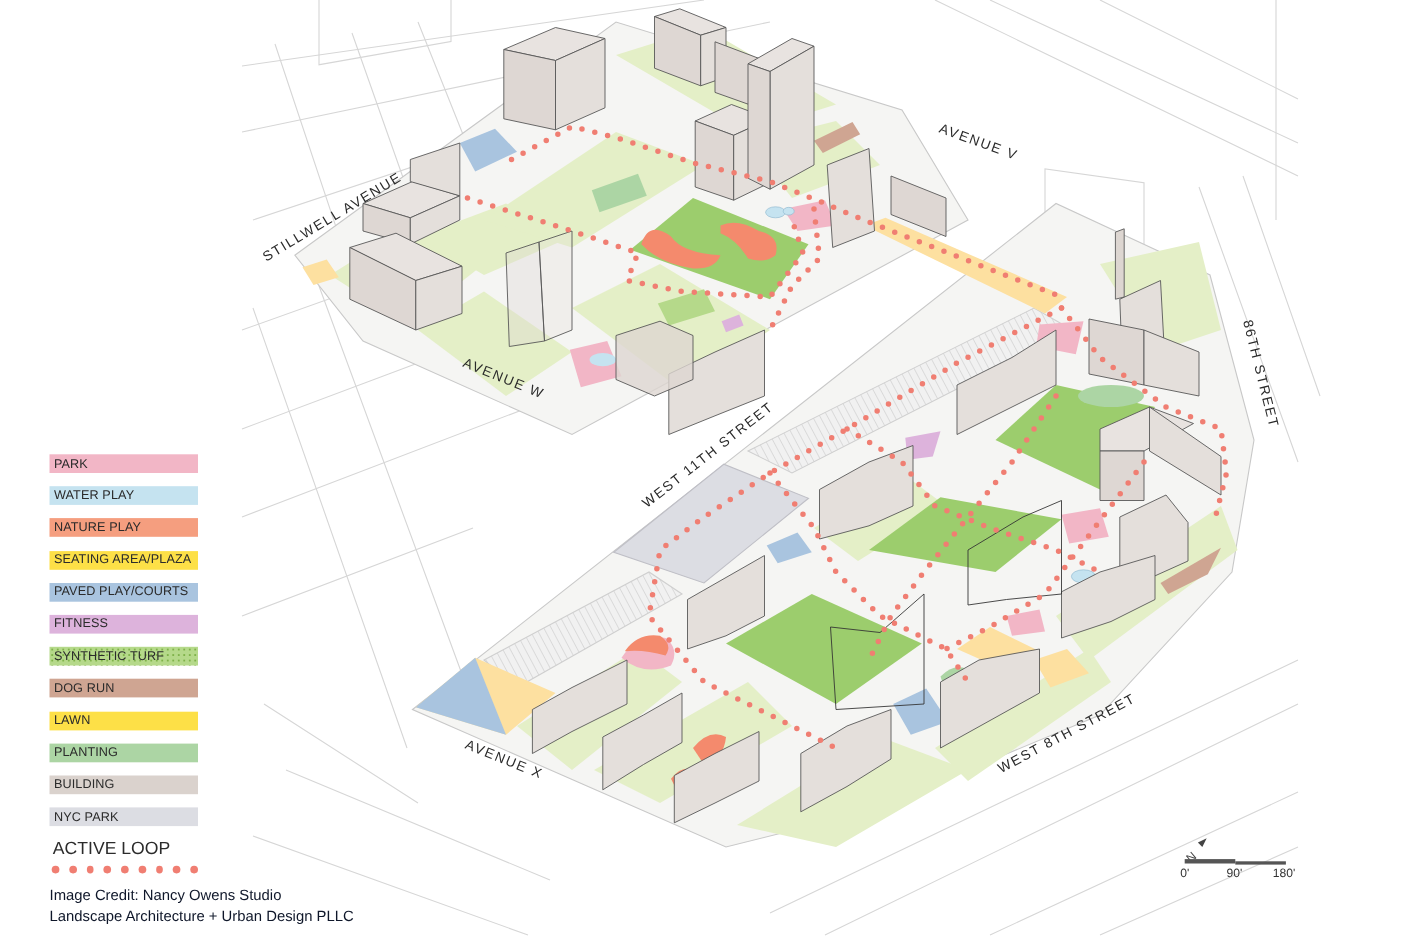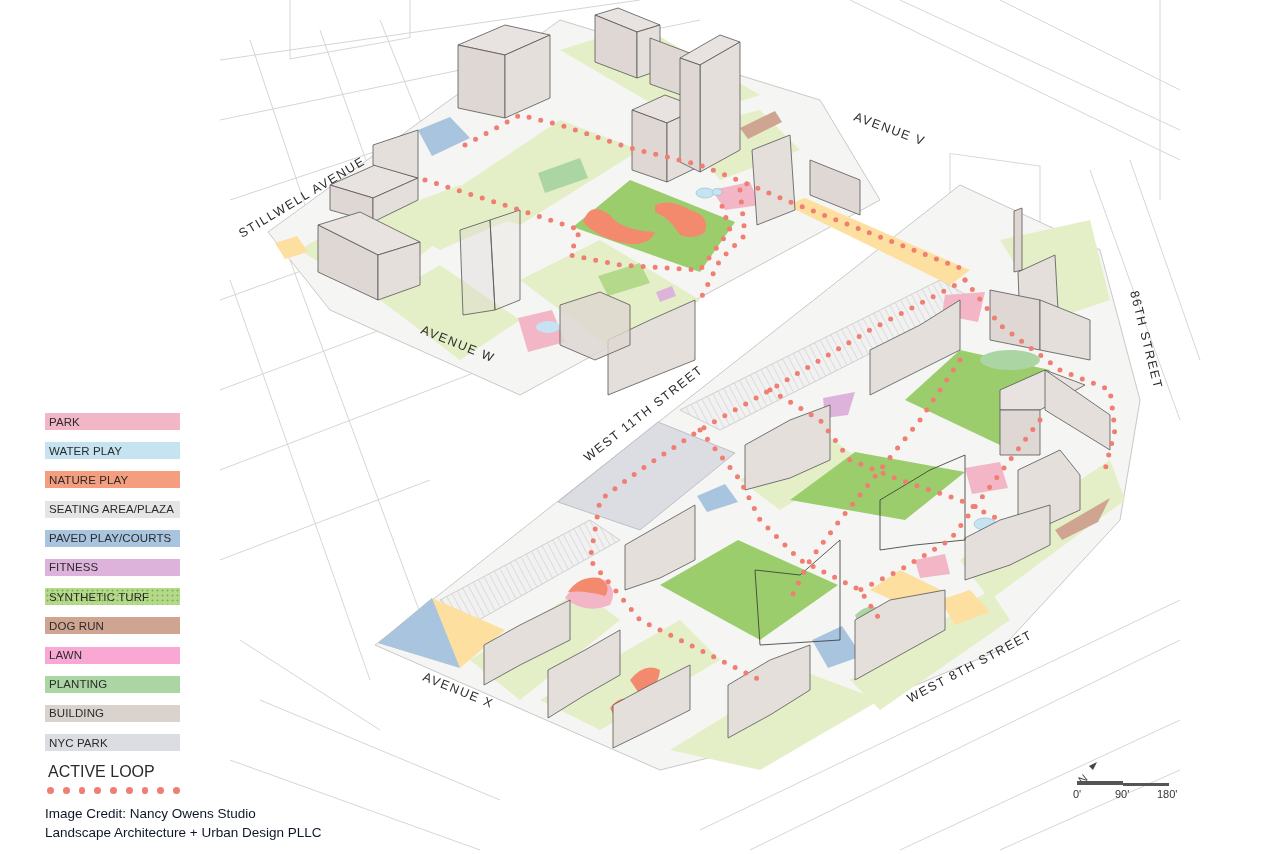--- a/index.html
+++ b/index.html
@@ -239,26 +239,26 @@
   <text class="street-label" x="0" y="0" transform="translate(588,462) rotate(-38)">WEST 11TH STREET</text>
   <text class="street-label" x="0" y="0" transform="translate(422,680) rotate(22)">AVENUE X</text>
   <text class="street-label" x="0" y="0" transform="translate(910,703) rotate(-28)">WEST 8TH STREET</text>
   <text class="street-label" x="0" y="0" transform="translate(1130,292) rotate(76)">86TH STREET</text>
 </svg>
 
 <div class="legend">
   <div class="legend-item" style="background:#f2b6c6">PARK</div>
   <div class="legend-item" style="background:#c5e3f0">WATER PLAY</div>
   <div class="legend-item" style="background:#f59e7f">NATURE PLAY</div>
-  <div class="legend-item" style="background:#e5e5e5">SEATING AREA/PLAZA</div>
+  <div class="legend-item" style="background:#fde047">SEATING AREA/PLAZA</div>
   <div class="legend-item" style="background:#a9c4df">PAVED PLAY/COURTS</div>
   <div class="legend-item" style="background:#ddb3dc">FITNESS</div>
   <div class="legend-item turf" style="background-color:#b5d98a">SYNTHETIC TURF</div>
   <div class="legend-item" style="background:#cfa592">DOG RUN</div>
-  <div class="legend-item" style="background:#f9a8d4">LAWN</div>
+  <div class="legend-item" style="background:#fde047">LAWN</div>
   <div class="legend-item" style="background:#acd5a4">PLANTING</div>
   <div class="legend-item" style="background:#dad2cd">BUILDING</div>
   <div class="legend-item" style="background:#dcdde3">NYC PARK</div>
   <div class="loop-label">ACTIVE LOOP</div>
   <div class="loop-dots">
     <span></span>
       <span></span>
       <span></span>
       <span></span>
       <span></span>

